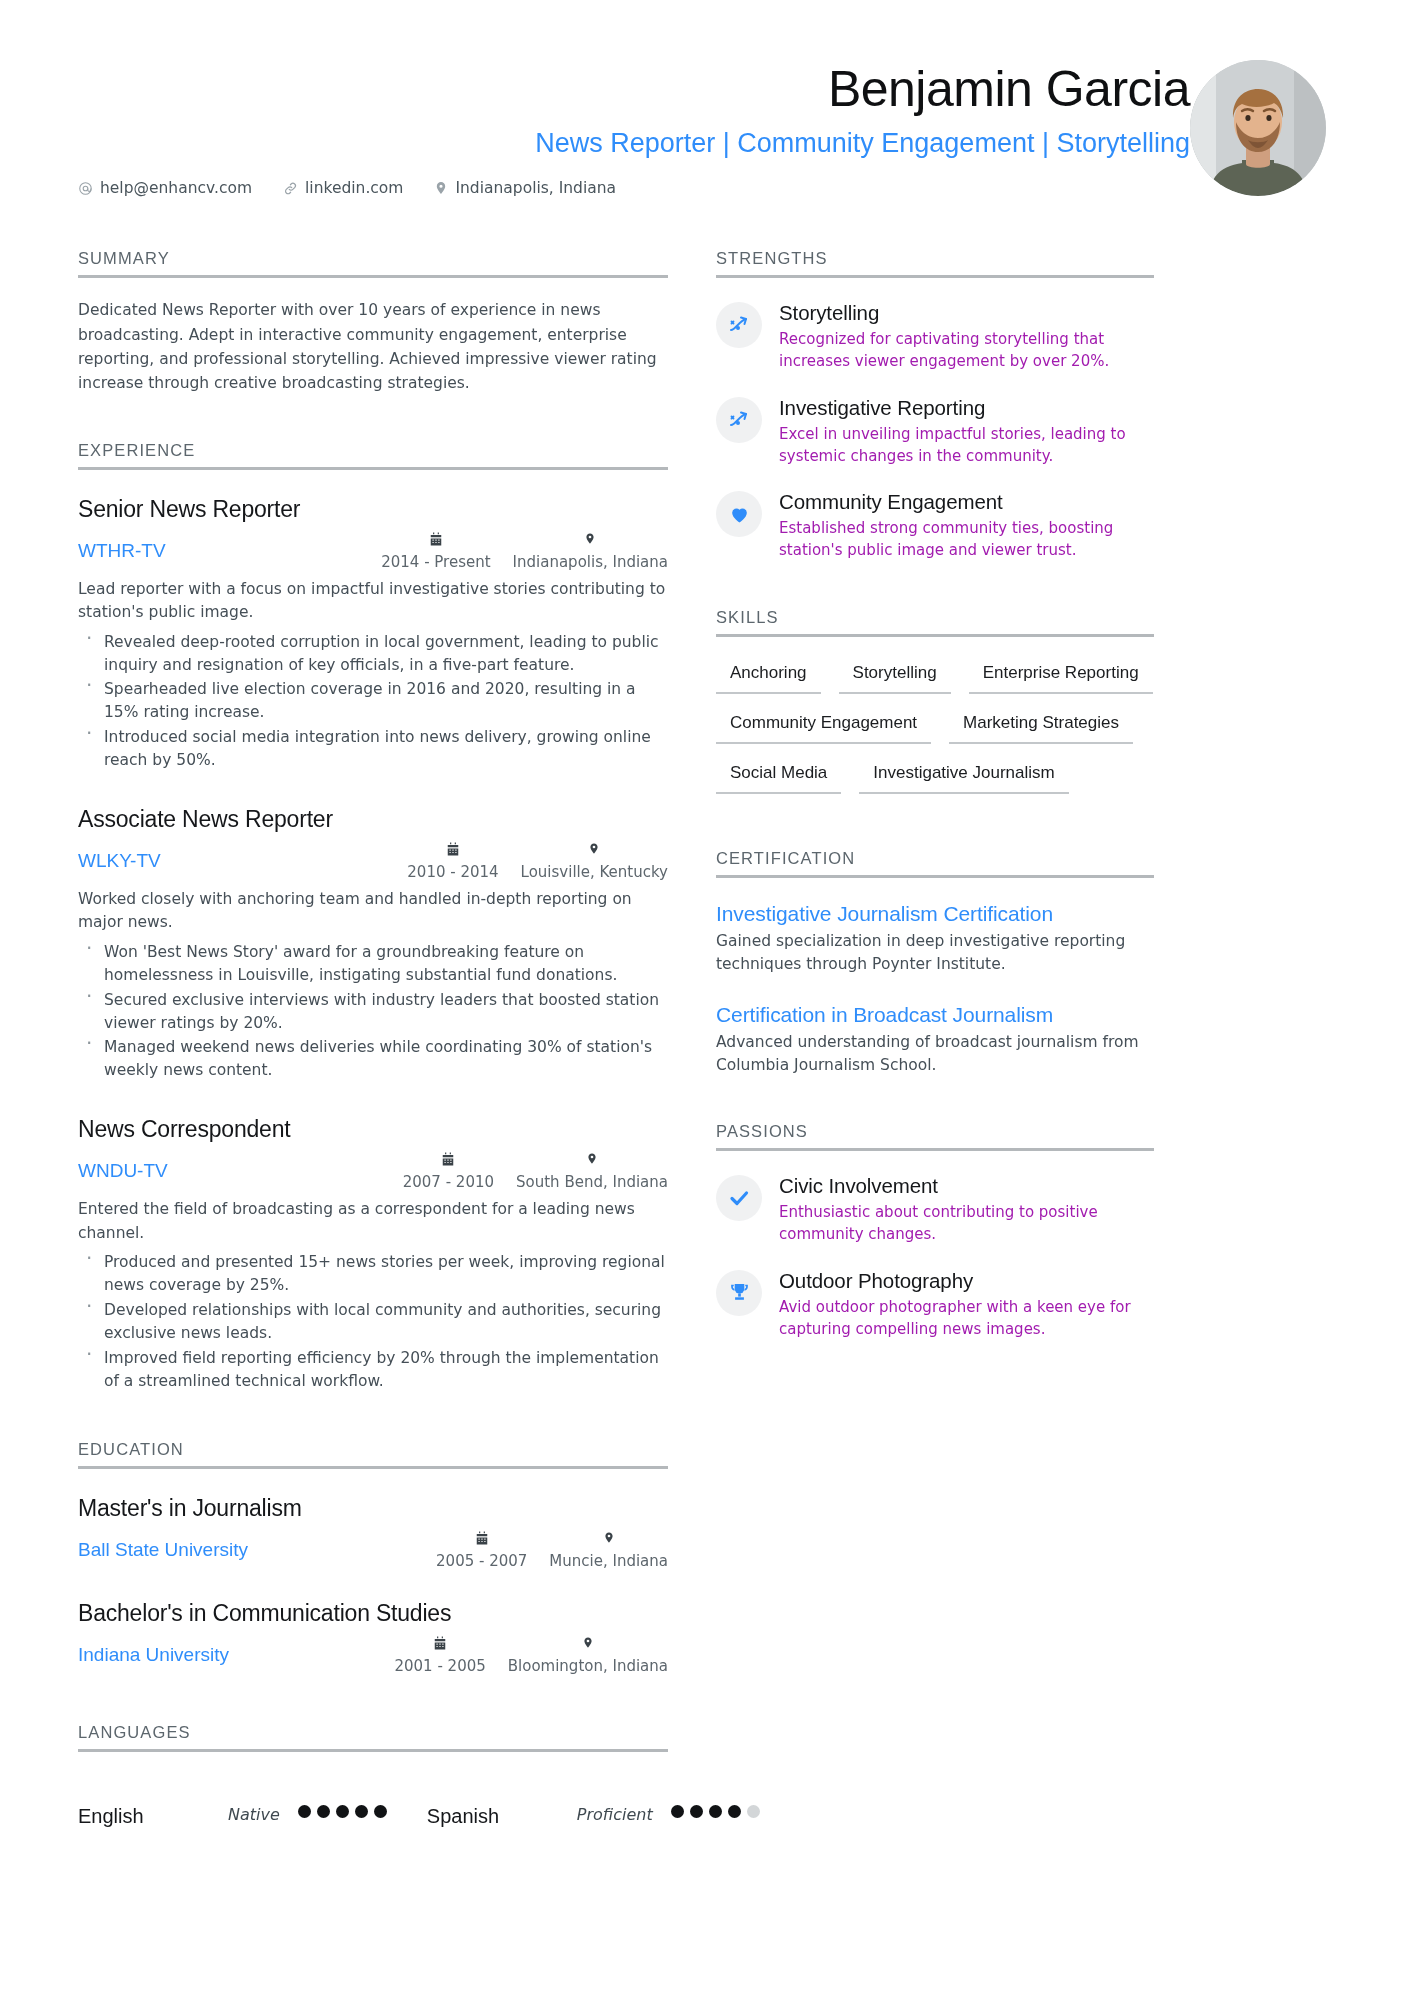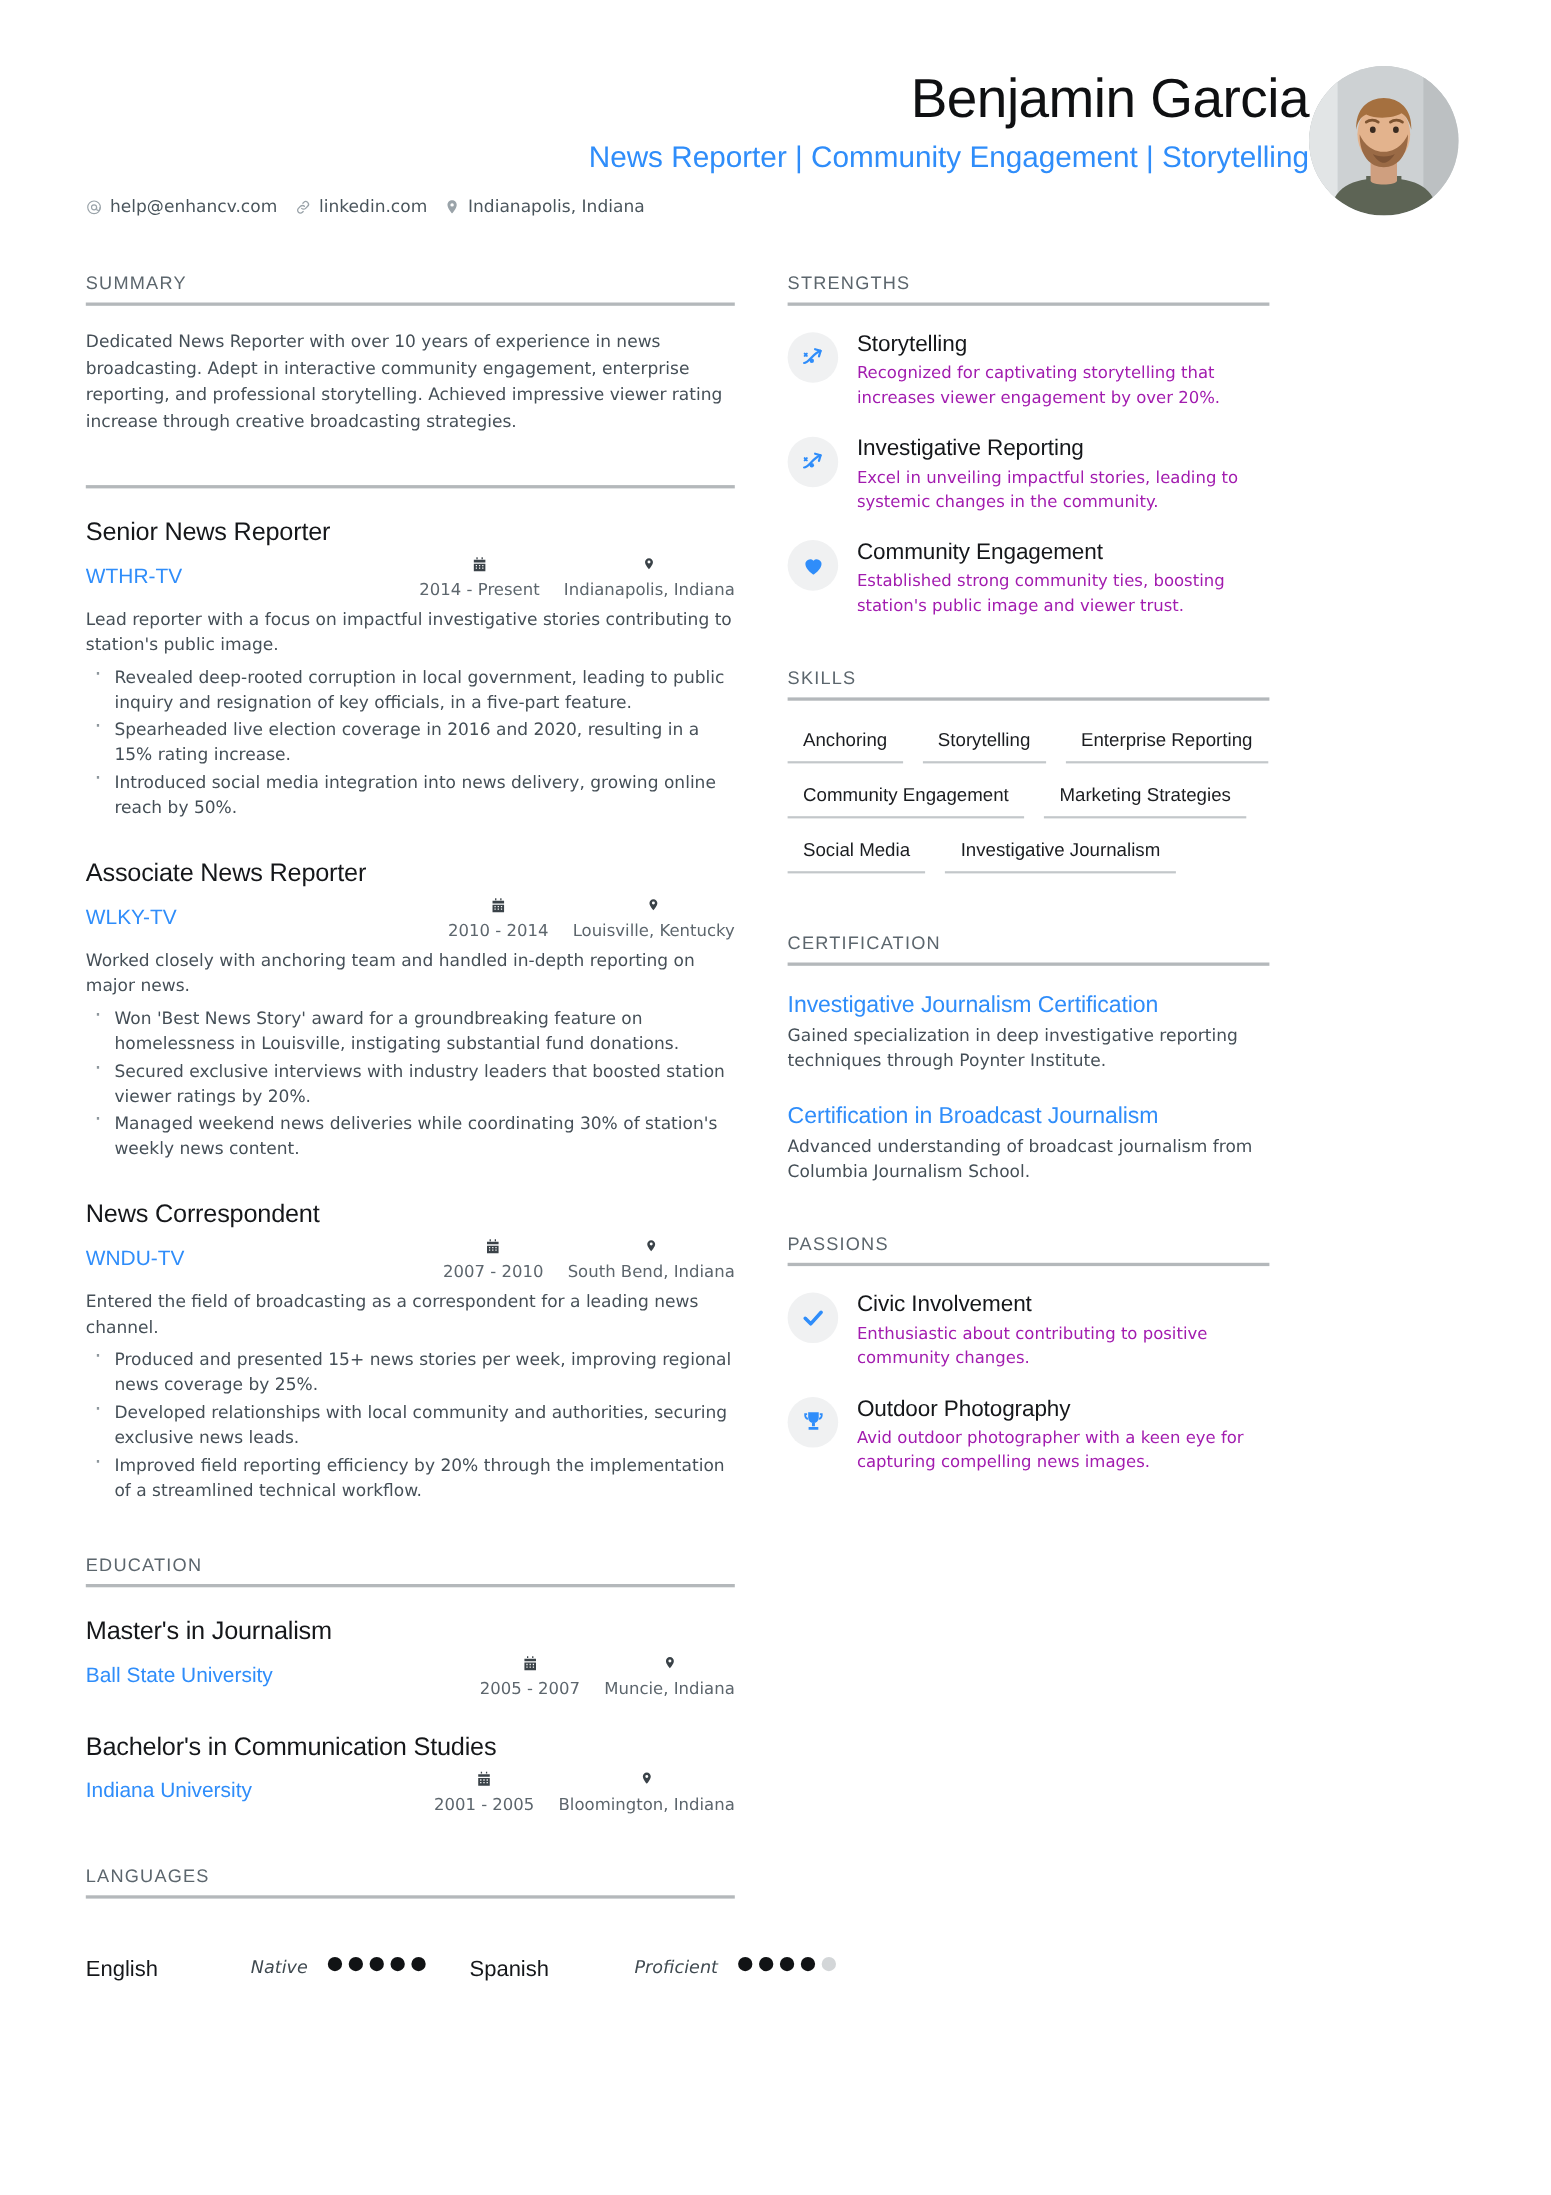--- a/index.html
+++ b/index.html
@@ -17,21 +17,21 @@
   .header-left { flex: 1; padding-top: 4px; text-align: right; }
   .name {
     font-size: 50px; font-weight: 400; color: #0f1012;
     letter-spacing: -0.5px; line-height: 1.08;
     font-family: "Liberation Sans", sans-serif;
   }
   .headline {
     font-size: 27px; color: #2f8dfa; margin-top: 11px; line-height: 1.2;
     font-family: "Liberation Sans", sans-serif; font-weight: 400;
   }
-  .contact-row { display: flex; align-items: center; gap: 16px; margin-top: 20px; }
+  .contact-row { display: flex; align-items: center; gap: 31px; margin-top: 20px; }
   .contact-item { display: flex; align-items: center; gap: 7px; font-size: 15.5px; color: #4a555c; }
   .contact-item .ci { display: inline-flex; align-items: center; color: #9aa3a9; }
   .avatar {
     width: 136px; height: 136px; border-radius: 50%;
     overflow: hidden; flex: none; margin-top: 2px; margin-right: 6px;
     background: #c8ccce; position: relative;
   }
   .avatar svg { display: block; width: 100%; height: 100%; }
 
   
@@ -183,20 +183,21 @@
 
     <div class="col-left">
 
       <div class="sec">
         <div class="sec-title">SUMMARY</div>
         <div class="sec-rule"></div>
         <div class="body-text" style="margin-top:20px;">Dedicated News Reporter with over 10 years of experience in news broadcasting. Adept in interactive community engagement, enterprise reporting, and professional storytelling. Achieved impressive viewer rating increase through creative broadcasting strategies.</div>
       </div>
 
       <div class="sec" style="margin-top:46px;">
+        <div class="sec-title">EXPERIENCE</div>
         <div class="sec-rule"></div>
 
         <div class="entry">
           <div class="entry-title">Senior News Reporter</div>
           <div class="entry-meta">
             <div class="entry-org">WTHR-TV</div>
             <div class="meta-right">
               <div class="meta-chip">
                 <span class="ci">
                   <svg width="14" height="14" viewBox="0 0 24 24" fill="#3a4248">

